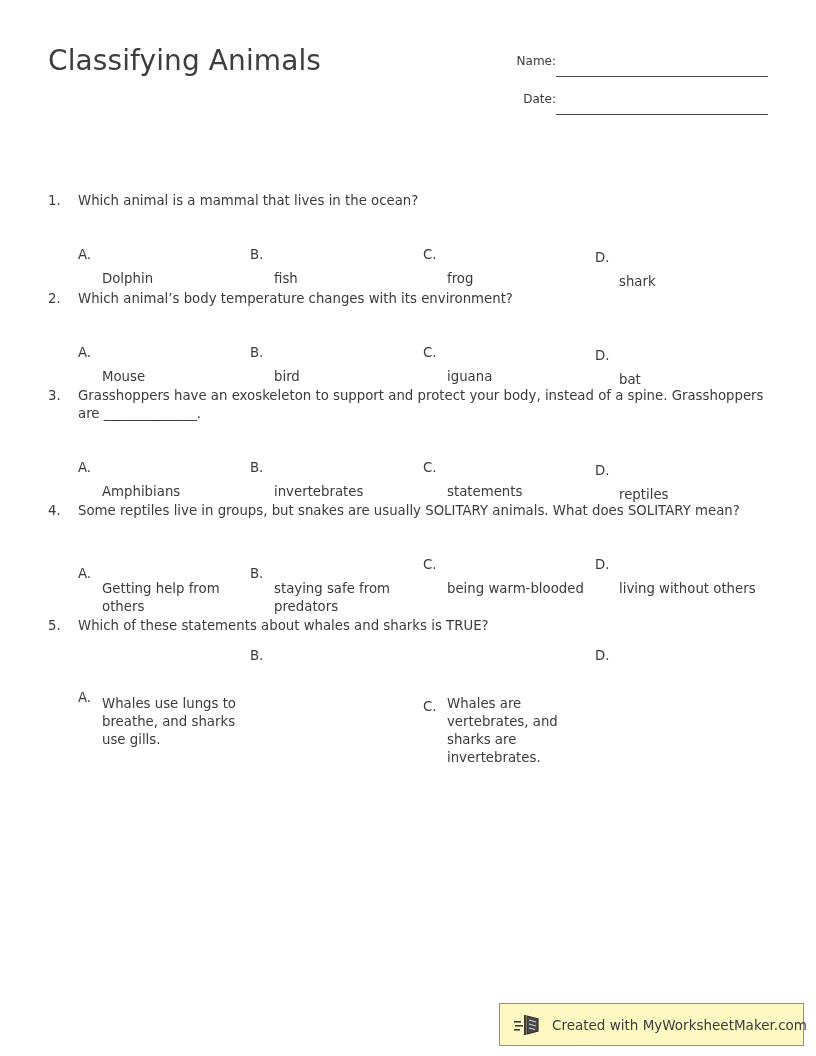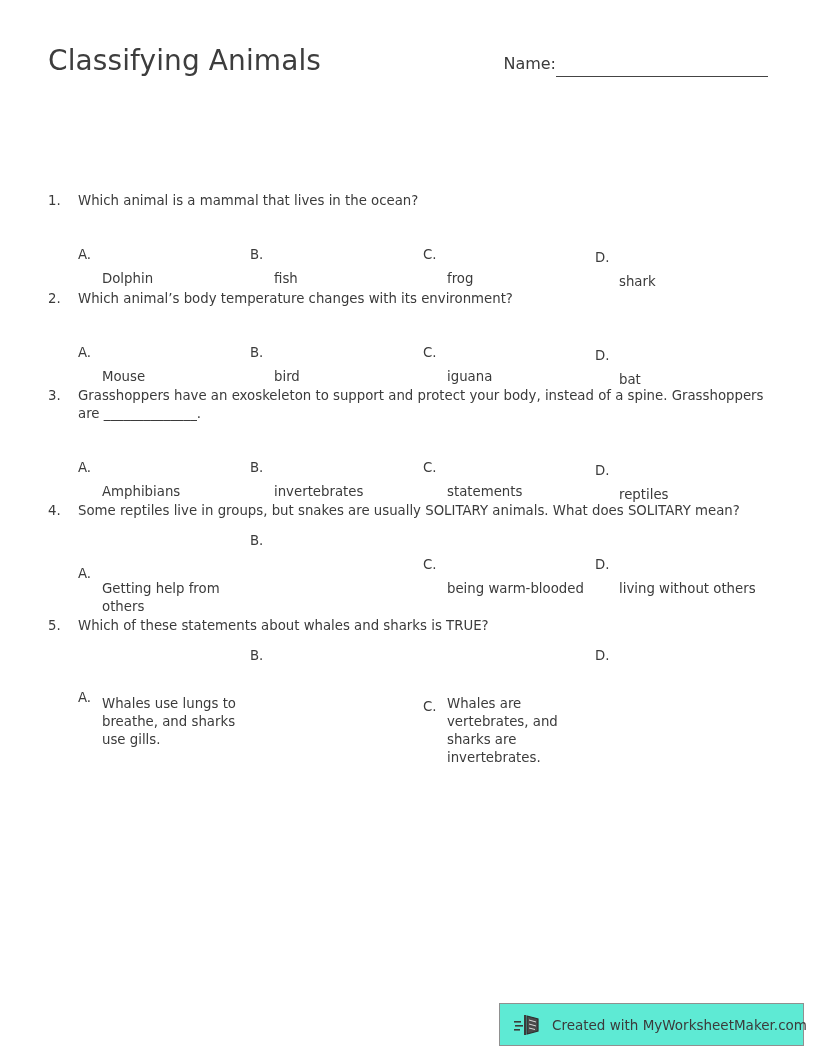--- a/index.html
+++ b/index.html
@@ -50,21 +50,21 @@
     width: 290px;
   }
   .field-row {
     position: relative;
     height: 38px;
   }
   .field-label {
     position: absolute;
     right: 212px;
     top: 4px;
-    font-size: 16px;
+    font-size: 12px;
     color: #3b3b3b;
     white-space: nowrap;
   }
   .field-line {
     position: absolute;
     left: 78px;
     right: 0;
     top: 26px;
     border-bottom: 1.3px solid #444;
   }
@@ -136,21 +136,21 @@
 
   
   .footer-badge {
     position: absolute;
     left: 499px;
     top: 1003px;
     width: 305px;
     height: 43px;
     box-sizing: border-box;
     border: 1.2px solid #909090;
-    background: #5eead4;
+    background: #fef9c3;
     display: flex;
     align-items: center;
     padding-left: 14px;
   }
   .badge-logo {
     flex: 0 0 auto;
     width: 30px;
     height: 26px;
     position: relative;
     margin-right: 8px;
@@ -168,20 +168,24 @@
 <div class="page">
 
   <div class="header">
     <div class="worksheet-title">Classifying Animals</div>
 
     <div class="fields">
       <div class="field-row">
         <span class="field-label">Name:</span>
         <span class="field-line"></span>
       </div>
+      <div class="field-row">
+        <span class="field-label">Date:</span>
+        <span class="field-line"></span>
+      </div>
     </div>
   </div>
 
   <div class="questions" id="questions-container">
       <div class="question" style="position: absolute; left: 0px; top: 0px; width: 730px;">
         <div class="q-stem">
           <span class="q-num">1.</span>
           <span class="q-text">Which animal is a mammal that lives in the ocean?</span>
         </div>
         <div class="options single" style="height: 30px;">
@@ -256,20 +260,21 @@
           <span class="q-num">4.</span>
           <span class="q-text">Some reptiles live in groups, but snakes are usually SOLITARY animals. What does SOLITARY mean?</span>
         </div>
         <div class="options multi" style="height: 80px;">
           <div class="option col-a">
             <span class="opt-letter">A.</span>
             <span class="opt-text">Getting help from others</span>
           </div>
           <div class="option col-b">
             <span class="opt-letter">B.</span>
+            <span class="opt-text">staying safe from predators</span>
           </div>
           <div class="option col-c">
             <span class="opt-letter">C.</span>
             <span class="opt-text">being warm-blooded</span>
           </div>
           <div class="option col-d">
             <span class="opt-letter">D.</span>
             <span class="opt-text">living without others</span>
           </div>
         </div>

